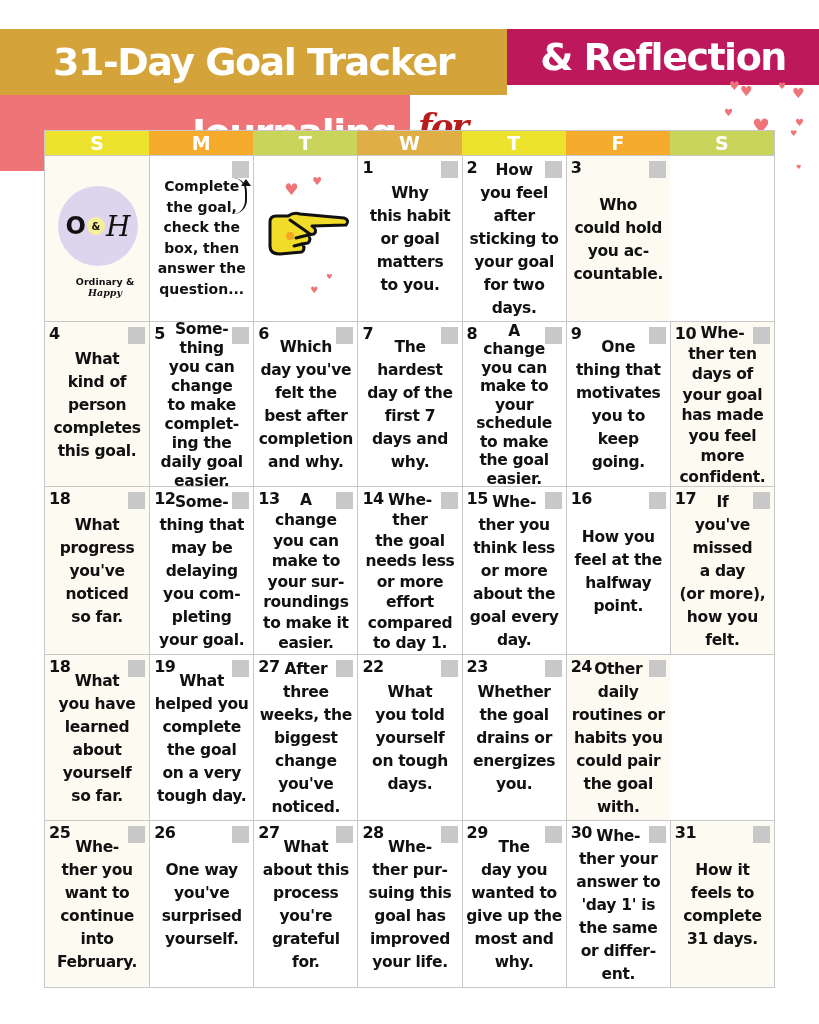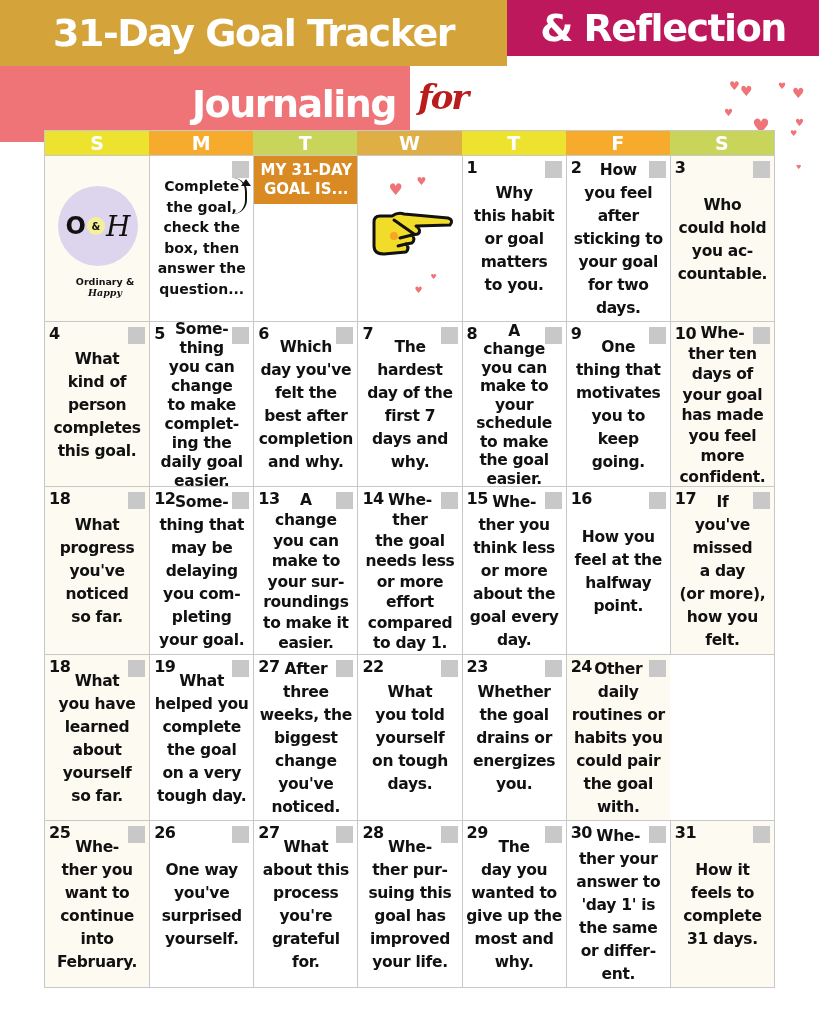--- a/index.html
+++ b/index.html
@@ -1,20 +1,20 @@
 <!DOCTYPE html>
 <html><head>
 <meta charset="utf-8">
 <style>
   * { box-sizing: border-box; margin: 0; padding: 0; }
   html, body { width: 819px; height: 1024px; background: #ffffff; overflow: hidden; }
   body { position: relative; font-family: "DejaVu Sans", sans-serif; color: #111; }
 
   
-  .banner { position: absolute; display: flex; align-items: center; font-weight: bold; color: #fff; white-space: nowrap; }
+  .banner { position: absolute; display: flex; align-items: center; font-weight: bold; color: #fff; white-space: nowrap; margin-top: 29px; }
   .title1 { left: 0; top: 0; width: 507px; height: 66px; background: #d4a43a; font-size: 38px; letter-spacing: -1.5px; justify-content: center; }
   .title2 { left: 507px; top: 0; width: 312px; height: 56px; background: #be185d; font-size: 38px; letter-spacing: -1.5px; justify-content: center; }
   .title3 { left: 0; top: 66px; width: 410px; height: 76px; background: #ef7478; font-size: 38px; letter-spacing: -1.5px; justify-content: flex-end; padding-right: 14px; }
   .title4 { left: 410px; top: 66px; width: 290px; height: 62px; background: #fff; color: #b91c1c; font-size: 40px; letter-spacing: -1.5px; padding-left: 8px; }
   .title4 .for { font-family: "DejaVu Serif", serif; font-style: italic; font-weight: bold; font-size: 34px; margin-right: 6px; letter-spacing: -2px; }
 
   .heart { position: absolute; color: #ef7478; line-height: 1; }
 
   
   .calendar { position: absolute; left: 44px; top: 130px; width: 731px; border: 1px solid #c8c8c8; }
@@ -97,24 +97,20 @@
       <div class="chk"></div>
       <div class="arrow"></div>
       <div class="instr">Complete
 the goal,
 check the
 box, then
 answer the
 question...</div>
     </div>
     <div class="cell">
-      <div class="goal-label">MY 31-DAY
-GOAL IS...</div>
-    </div>
-    <div class="cell">
       <span class="heart" style="left:30px;top:26px;font-size:16px;">♥</span>
       <span class="heart" style="left:58px;top:20px;font-size:11px;">♥</span>
       <span class="heart" style="left:72px;top:118px;font-size:7px;">♥</span>
       <span class="heart" style="left:56px;top:130px;font-size:9px;">♥</span>
       <svg class="hand" width="84" height="50" viewBox="0 0 84 50">
         <path d="M4 14 Q4 8 10 8 L22 8 Q28 4 34 6 L78 10 Q84 12 80 17 L46 18 Q52 22 48 26 L42 27 Q46 31 42 35 L36 36 Q40 40 36 44 L14 46 Q4 46 4 38 Z" fill="#f2dc2a" stroke="#111" stroke-width="3" stroke-linejoin="round"></path>
         <path d="M24 12 L44 26 M30 30 L42 27 M28 38 L36 36" stroke="#111" stroke-width="3" fill="none" stroke-linecap="round"></path>
         <circle cx="24" cy="28" r="4" fill="#f5a623"></circle>
       </svg>
     </div>

